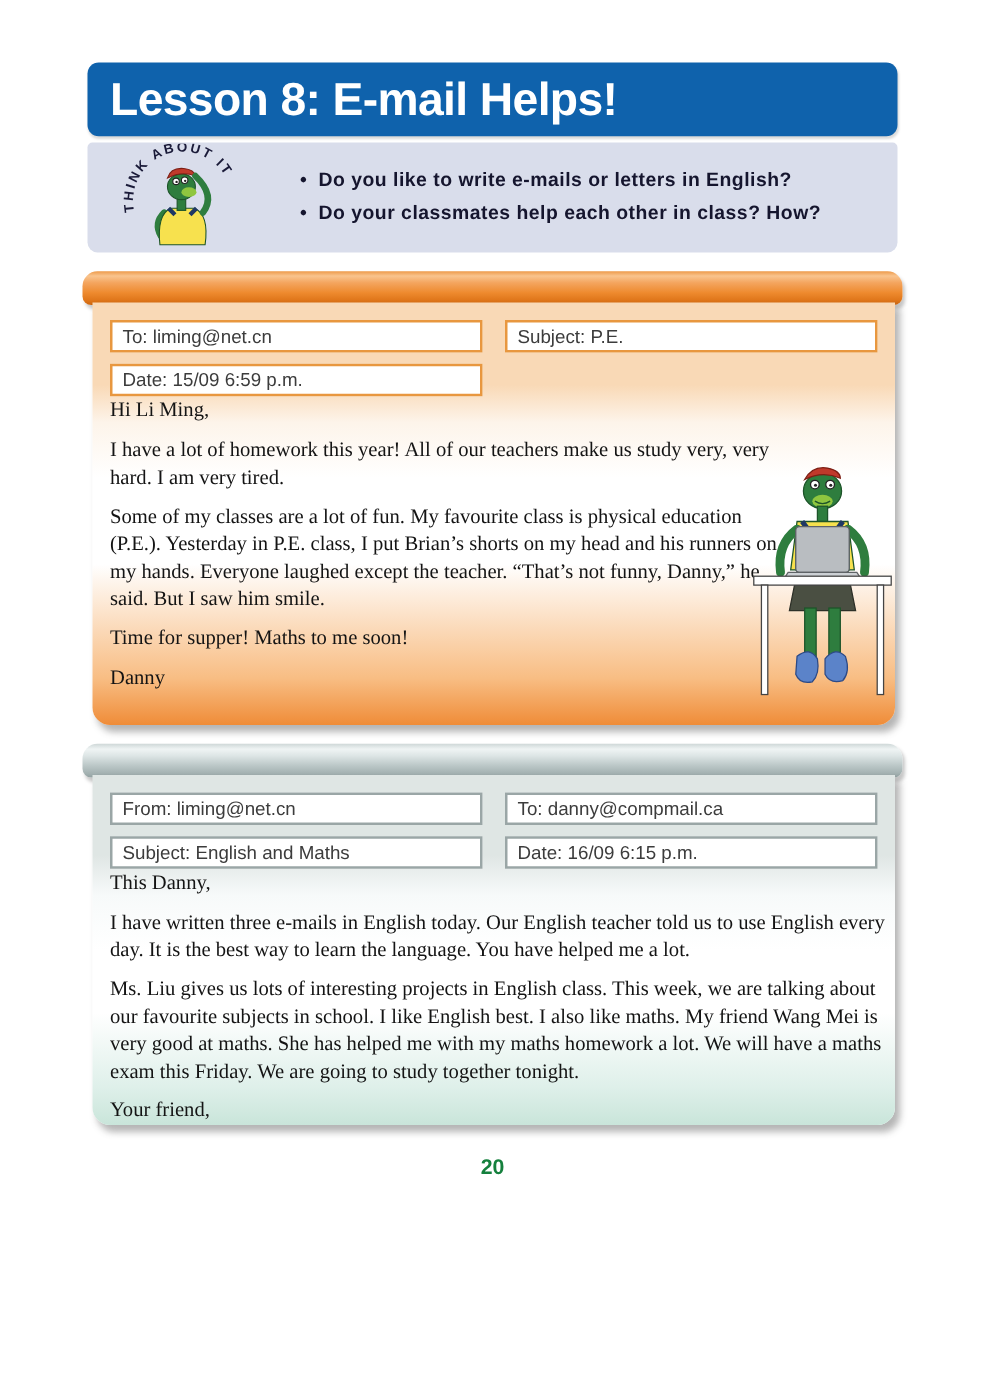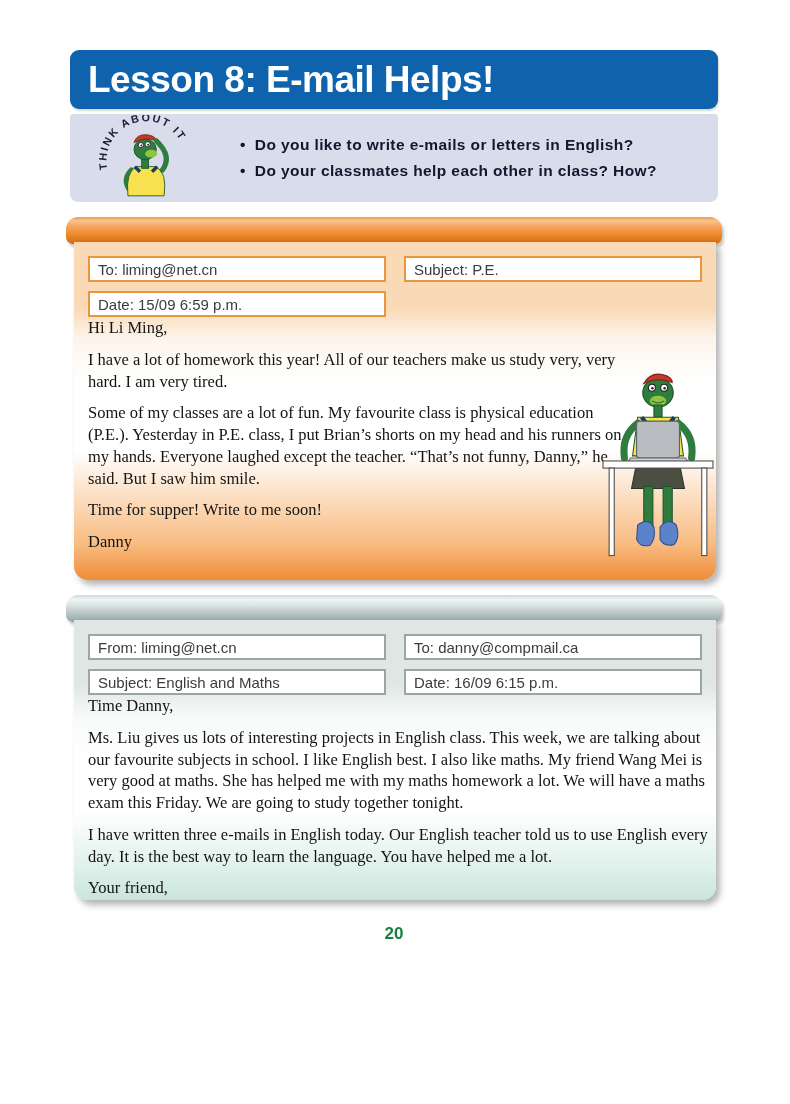--- a/index.html
+++ b/index.html
@@ -175,21 +175,21 @@
       <div class="card-body">
         <div class="fields">
           <div class="field">To: liming@net.cn</div>
           <div class="field">Subject: P.E.</div>
           <div class="field">Date: 15/09 6:59 p.m.</div>
         </div>
         <div class="letter">
           <p>Hi Li Ming,</p>
           <p>I have a lot of homework this year! All of our teachers make us study very, very hard. I am very tired.</p>
           <p>Some of my classes are a lot of fun. My favourite class is physical education (P.E.). Yesterday in P.E. class, I put Brian’s shorts on my head and his runners on my hands. Everyone laughed except the teacher. “That’s not funny, Danny,” he said. But I saw him smile.</p>
-          <p>Time for supper! Write to me soon!</p>
+          <p>Time for supper! Maths to me soon!</p>
           <p>Danny</p>
         </div>
 
         <div class="illustration">
           <svg viewBox="0 0 112 198" width="114" height="202" aria-hidden="true">
             <g stroke="#1d5429" stroke-width="1">
 
               <ellipse cx="56" cy="30" rx="15" ry="14" fill="#2e7d3e"></ellipse>
               <ellipse cx="56" cy="38" rx="8" ry="5" fill="#8fc63f" stroke="none"></ellipse>
               <circle cx="50" cy="25" r="3.4" fill="#fff" stroke="#222"></circle>
@@ -231,23 +231,23 @@
     <div class="card gray">
       <div class="card-bar"></div>
       <div class="card-body">
         <div class="fields">
           <div class="field">From: liming@net.cn</div>
           <div class="field">To: danny@compmail.ca</div>
           <div class="field">Subject: English and Maths</div>
           <div class="field">Date: 16/09 6:15 p.m.</div>
         </div>
         <div class="letter">
-          <p>Time Danny,</p>
+          <p>This Danny,</p>
+          <p>I have written three e-mails in English today. Our English teacher told us to use English every day. It is the best way to learn the language. You have helped me a lot.</p>
           <p>Ms. Liu gives us lots of interesting projects in English class. This week, we are talking about our favourite subjects in school. I like English best. I also like maths. My friend Wang Mei is very good at maths. She has helped me with my maths homework a lot. We will have a maths exam this Friday. We are going to study together tonight.</p>
-          <p>I have written three e-mails in English today. Our English teacher told us to use English every day. It is the best way to learn the language. You have helped me a lot.</p>
           <p>Your friend,</p>
           <p>Li Ming</p>
         </div>
       </div>
     </div>
 
     <div class="page-number">20</div>
 
   </div>
 </div>

